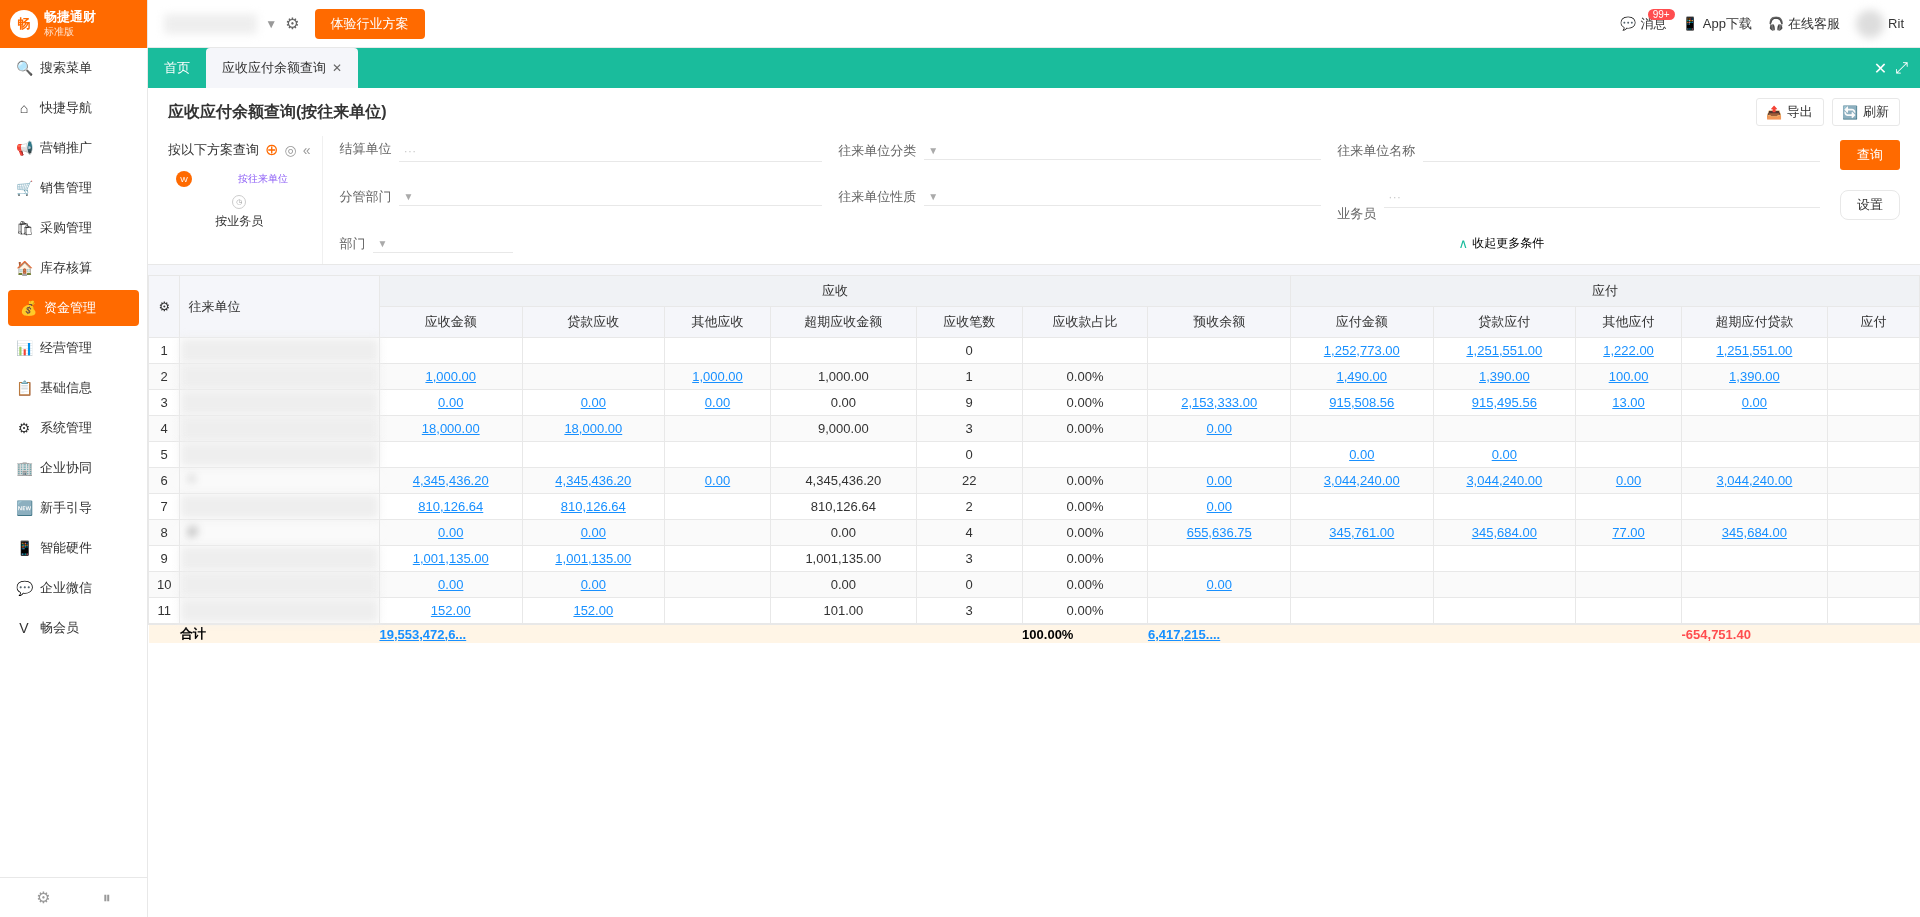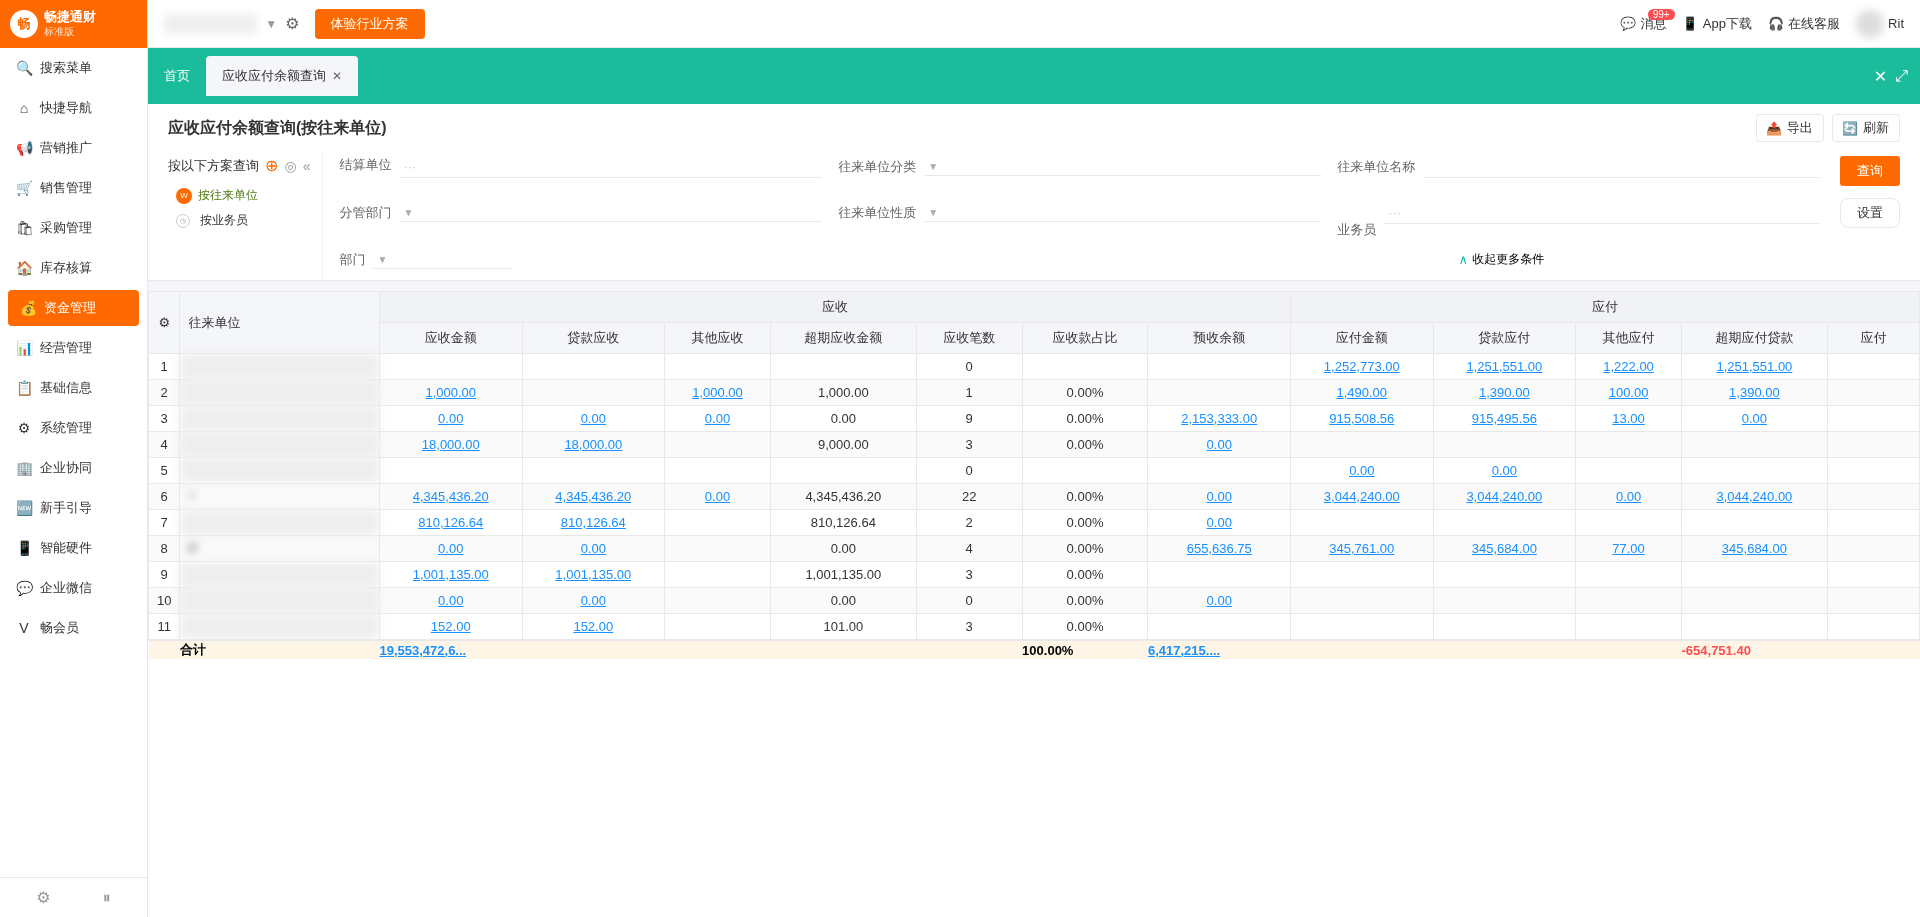--- a/index.html
+++ b/index.html
@@ -102,21 +102,21 @@
     .topbar-right-item { display: flex; align-items: center; gap: 4px; cursor: pointer; color: #333; font-size: 13px; position: relative; }
     .badge { background: #ff4d4f; color: #fff; border-radius: 10px; padding: 0 5px; font-size: 10px; position: absolute; top: -6px; right: -8px; }
     .topbar-avatar { width: 28px; height: 28px; background: #ddd; border-radius: 50%; }
 
     
     .tabbar {
       background: #1abc9c;
       display: flex;
       align-items: center;
       padding: 0;
-      height: 56px;
+      height: 40px;
       justify-content: center;
     }
     .tab-item {
       padding: 0 16px;
       height: 40px;
       display: flex;
       align-items: center;
       cursor: pointer;
       font-size: 13px;
       color: rgba(255,255,255,0.8);
@@ -356,23 +356,23 @@
           <div style="display:flex;align-items:center;gap:6px;margin-bottom:8px;">
             <span style="font-size:13px;color:#333;">按以下方案查询</span>
             <span style="color:#ff6a00;cursor:pointer;font-size:16px;">⊕</span>
             <span style="color:#999;cursor:pointer;font-size:14px;">◎</span>
             <span style="color:#999;cursor:pointer;font-size:14px;">«</span>
           </div>
           <div style="display:flex;align-items:center;gap:6px;padding:4px 8px;cursor:pointer;">
             <div style="width:16px;height:16px;background:#ff6a00;border-radius:50%;display:flex;align-items:center;justify-content:center;">
               <span style="font-size:8px;color:#fff;">W</span>
             </div>
-            <span style="font-size:12px;color:#4d7c0f;">按往来单位</span>
+            <span style="font-size:10px;color:#8b5cf6;margin-left:40px;">按往来单位</span>
           </div>
-          <div style="display:flex;align-items:center;gap:10px;padding:4px 8px;cursor:pointer;">
+          <div style="display:flex;align-items:center;gap:4px;padding:4px 8px;cursor:pointer;flex-direction:column;">
             <div style="width:14px;height:14px;border:1px solid #ccc;border-radius:50%;display:flex;align-items:center;justify-content:center;">
               <span style="font-size:7px;color:#999;">◷</span>
             </div>
             <span style="font-size:12px;color:#333;">按业务员</span>
           </div>
         </div>
 
         <div style="flex:1;padding:4px 12px 0 16px;">
 
           <div style="display:flex;align-items:center;gap:16px;margin-bottom:8px;">
@@ -427,21 +427,21 @@
             <div style="flex:1;"></div>
             <div style="display:flex;justify-content:center;flex:1;">
               <div class="collapse-btn">
                 <span style="color:#1abc9c;">∧</span>
                 <span style="color:#000000;font-size:12px;">收起更多条件</span>
               </div>
             </div>
           </div>
         </div>
 
-        <div style="display:flex;flex-direction:column;gap:12px;padding:4px 0 8px 8px;">
+        <div style="display:flex;flex-direction:column;gap:20px;padding:4px 0 8px 8px;">
           <button class="btn-query">查询</button>
           <button class="btn-setting">设置</button>
         </div>
       </div>
     </div>
 
     <div class="table-wrap">
       <table>
         <thead>
           <tr>

